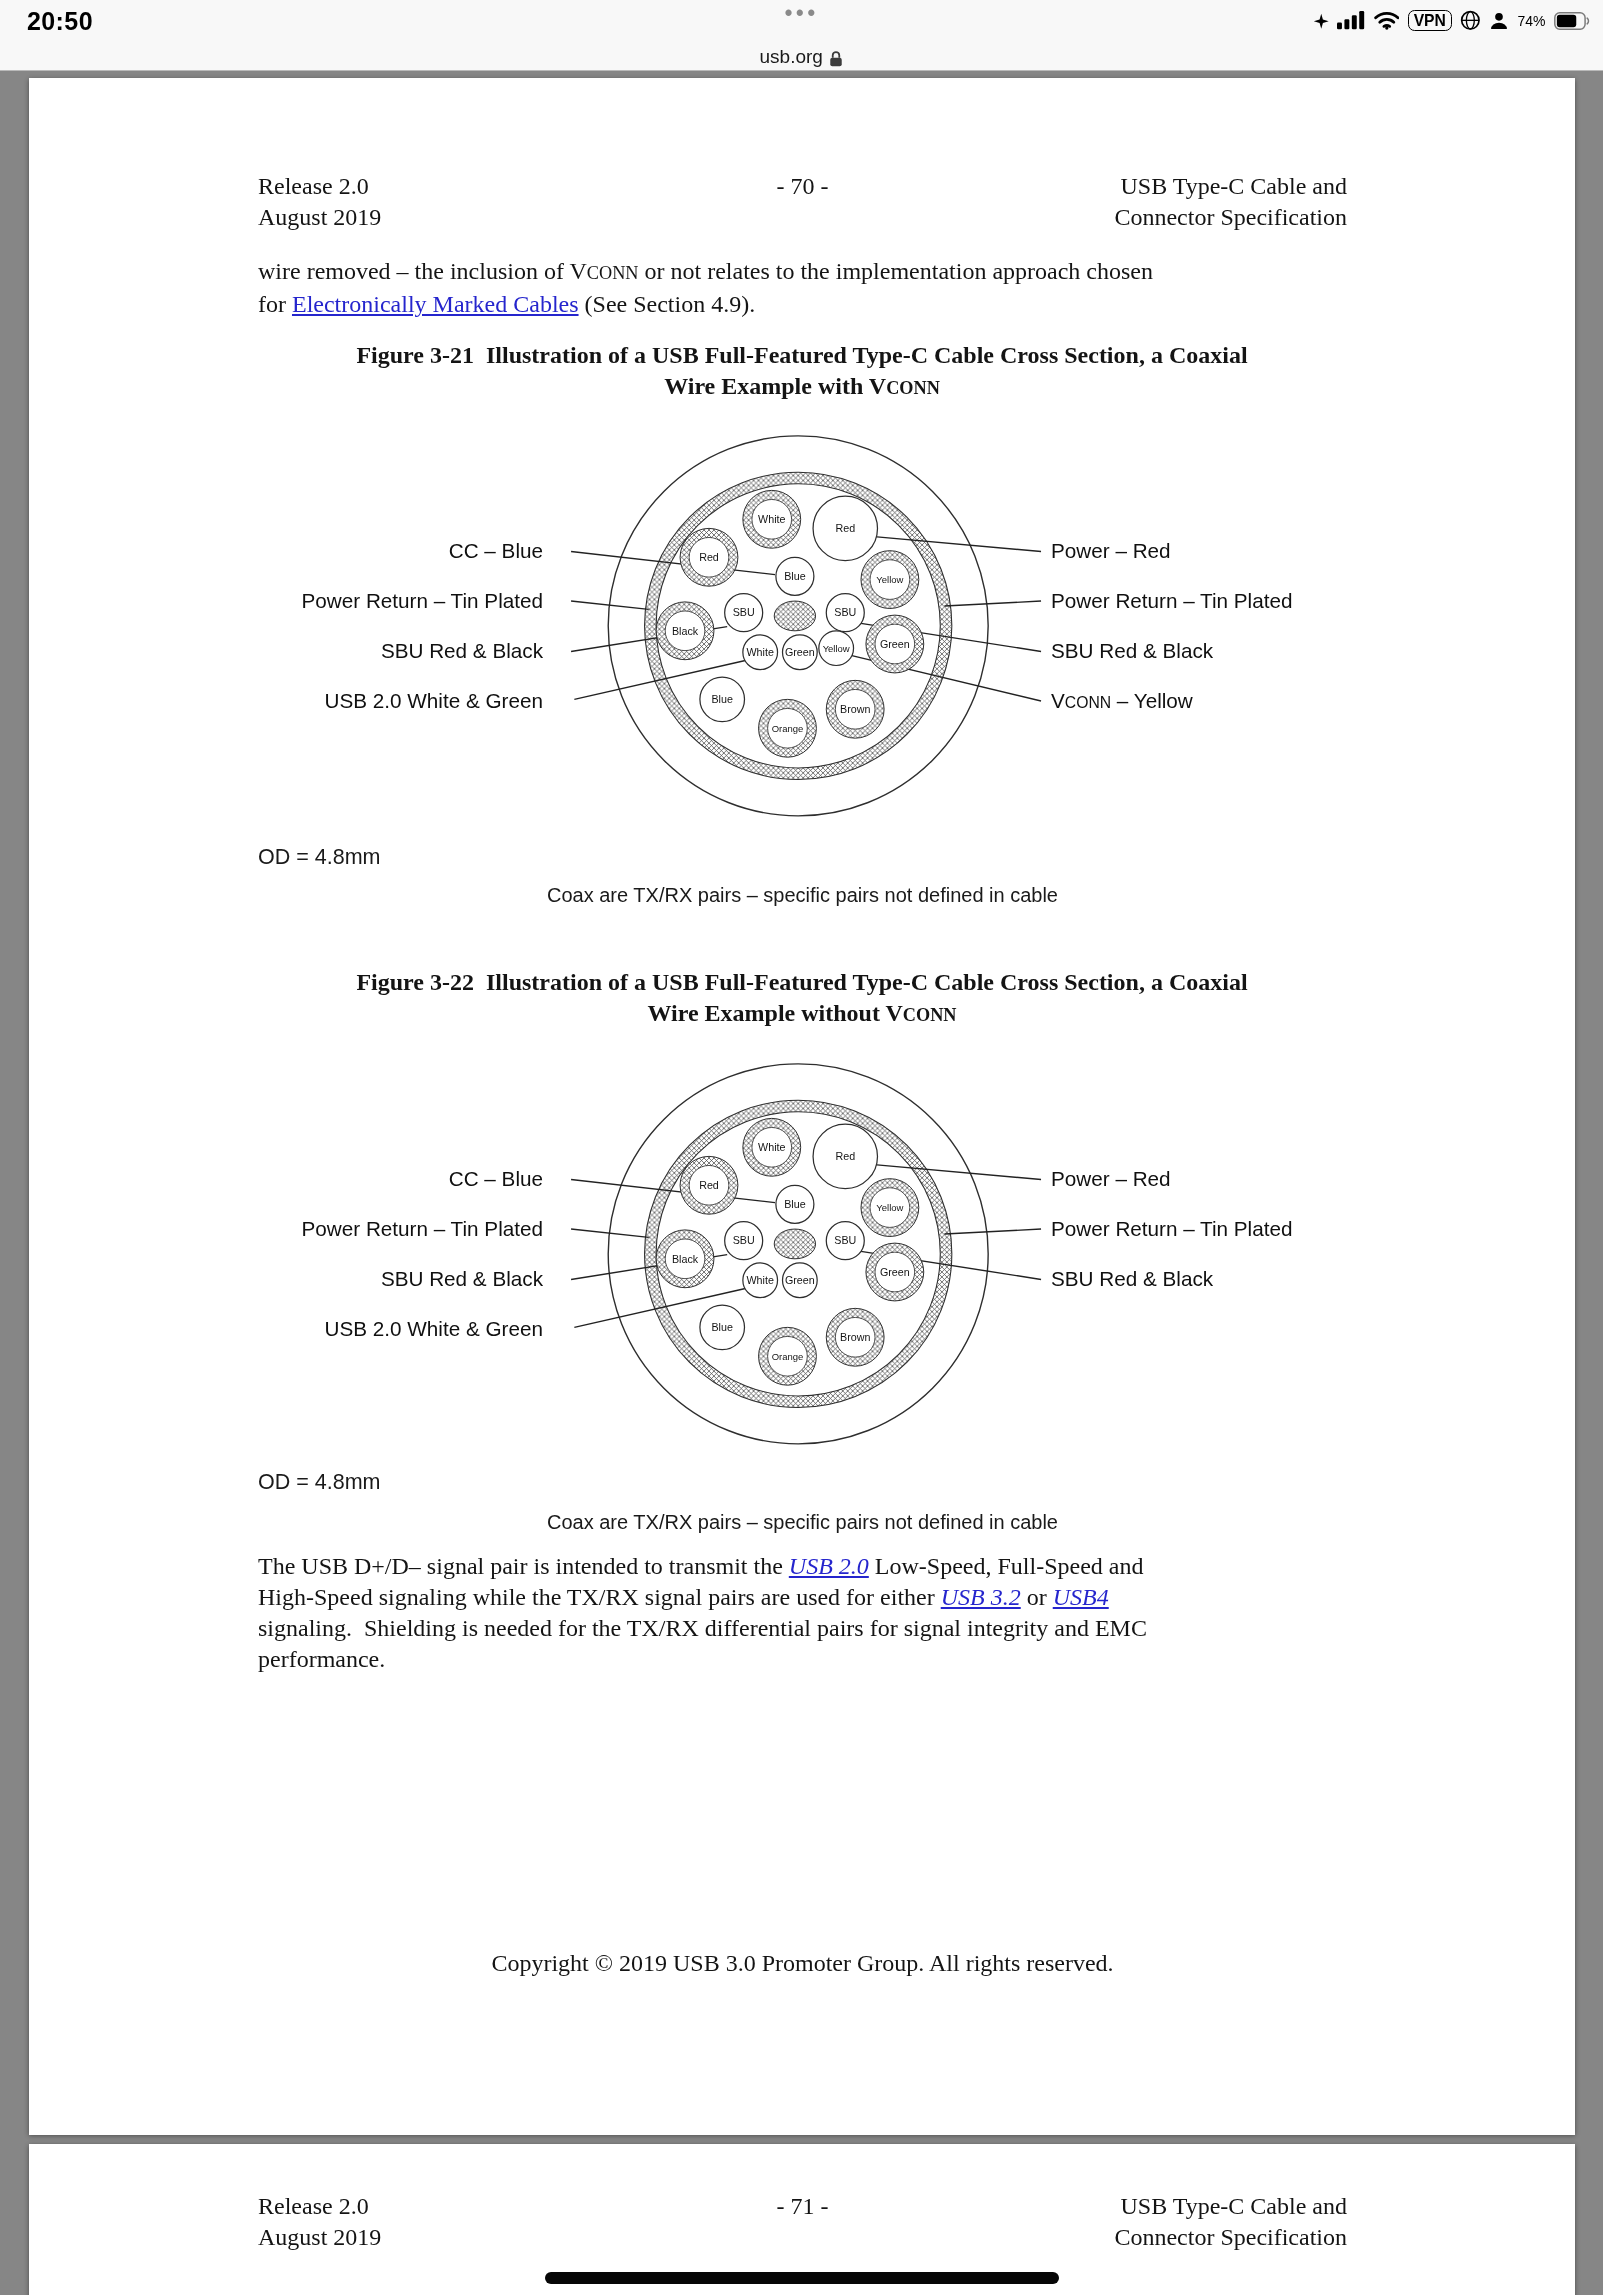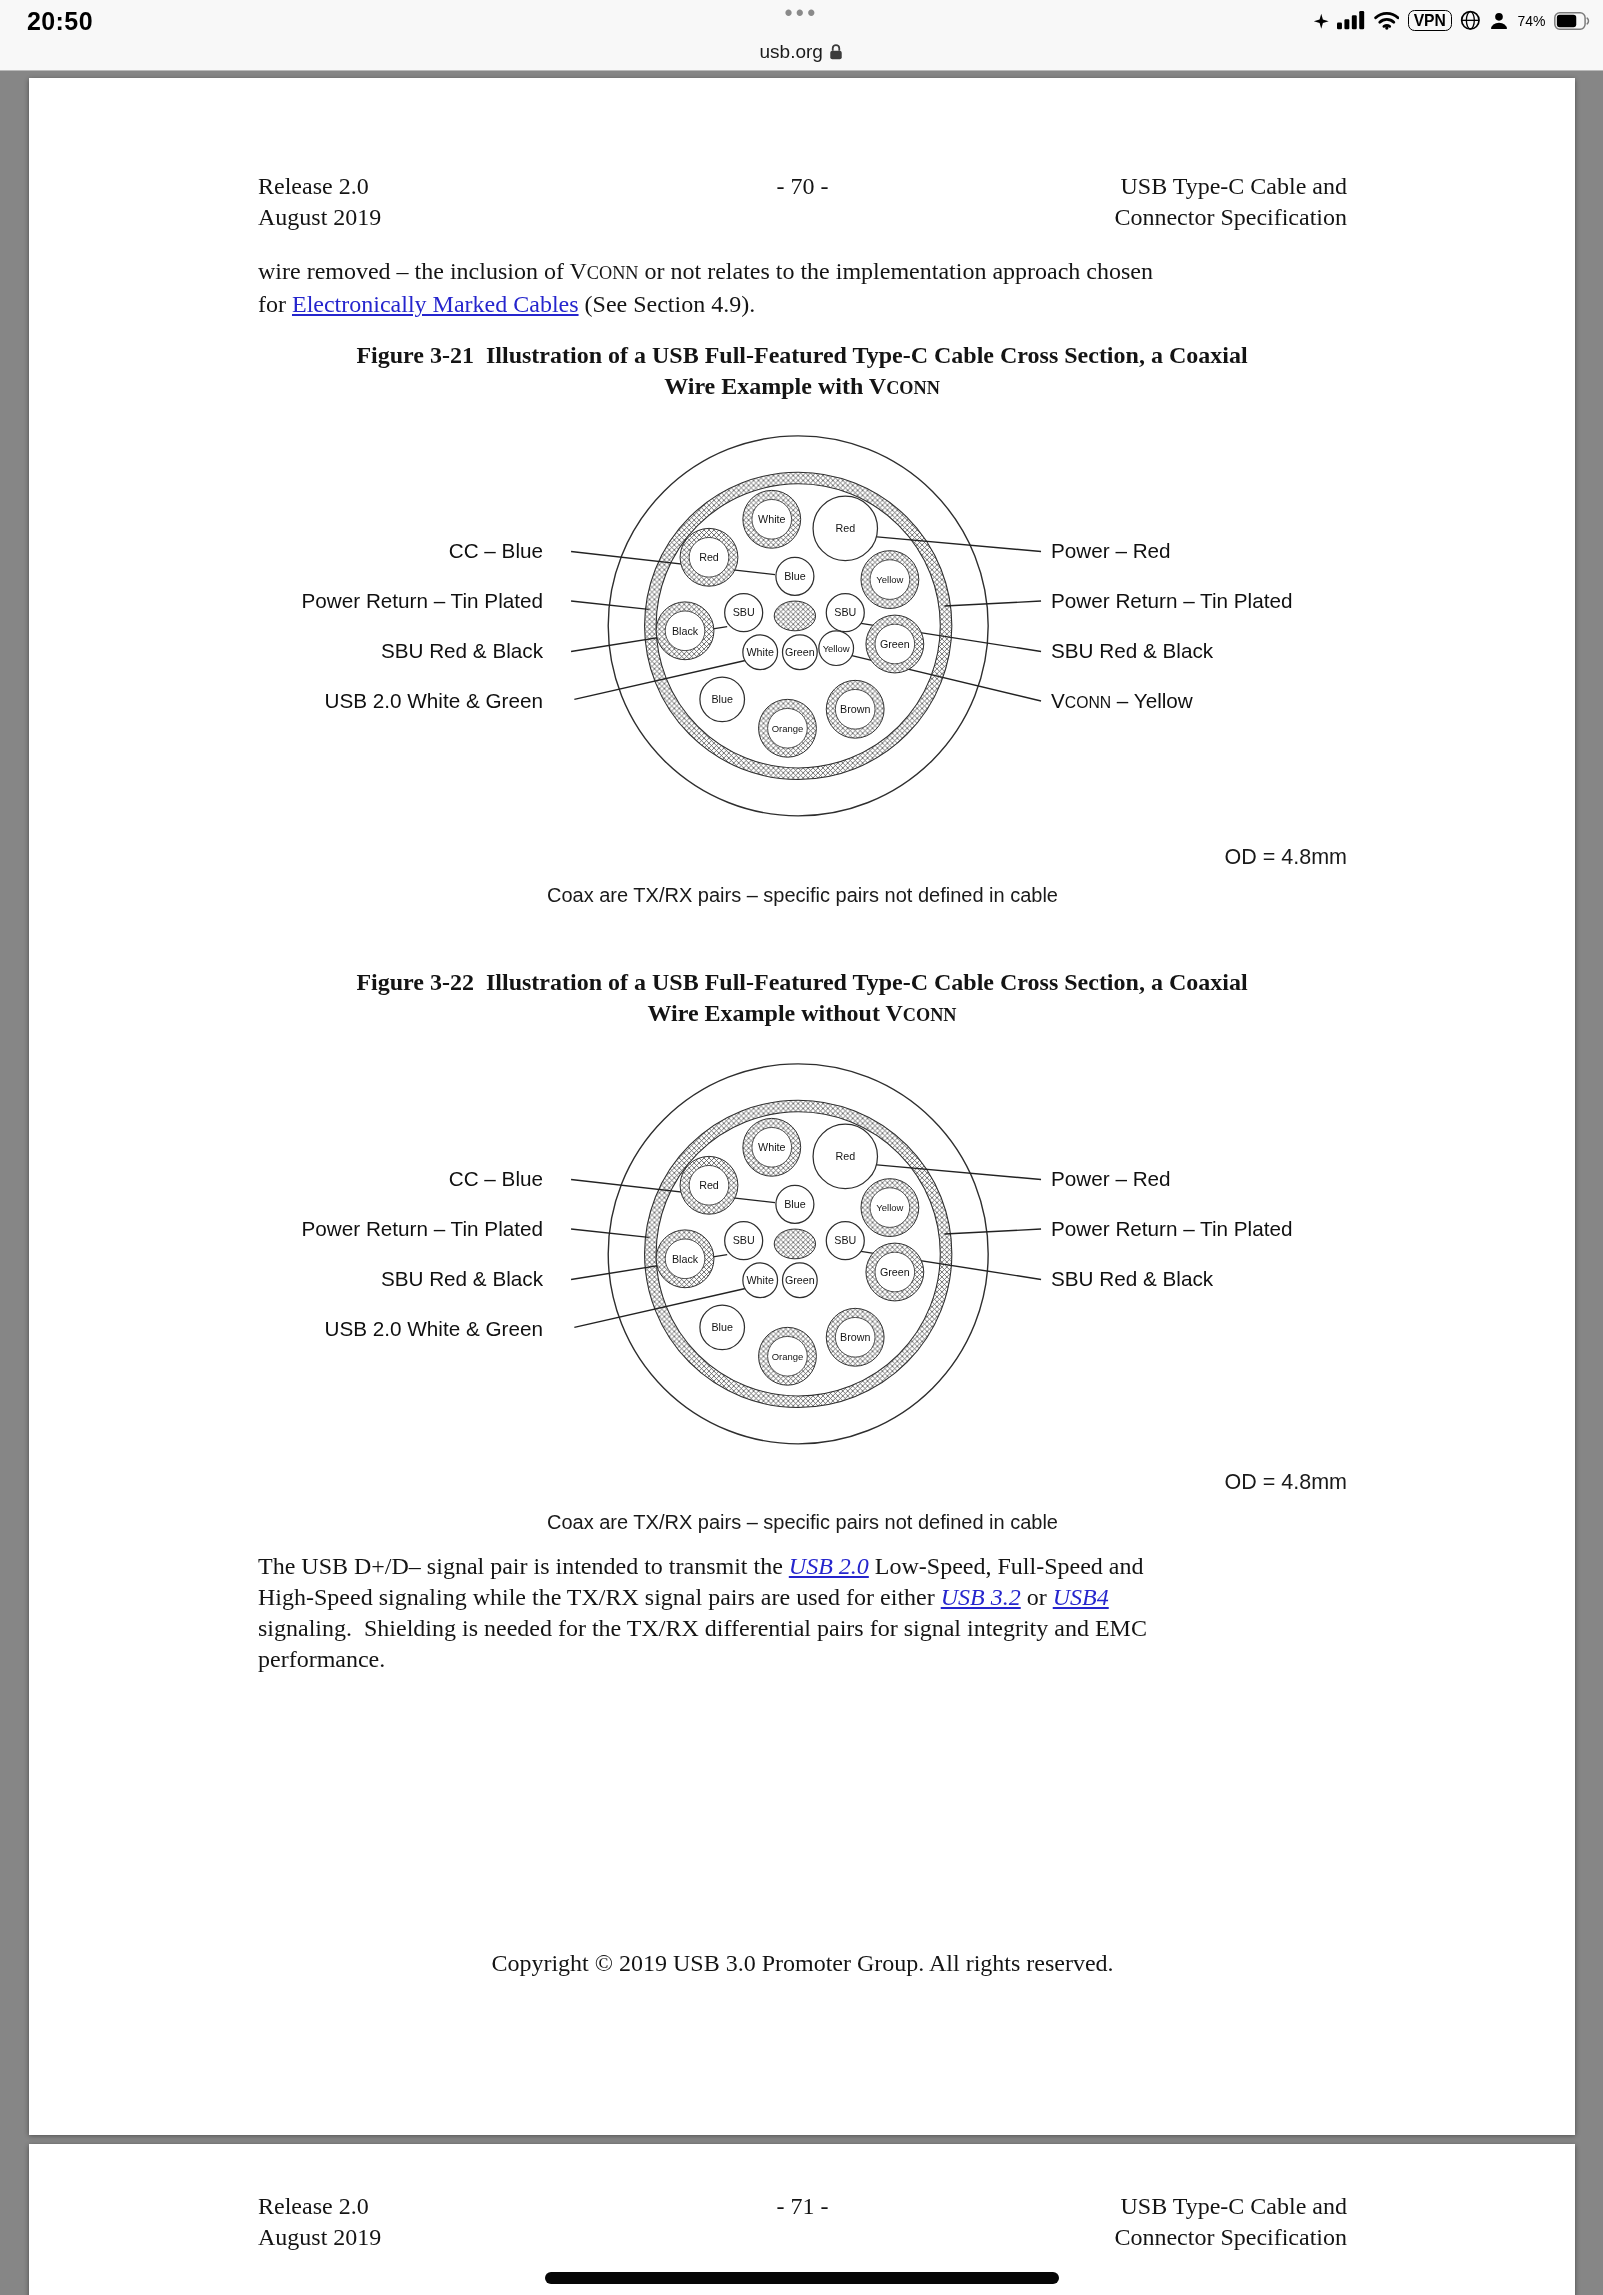--- a/index.html
+++ b/index.html
@@ -5,35 +5,35 @@
   html,body{margin:0;padding:0}
   body{width:1603px;height:2295px;position:relative;background:#868686;font-family:"Liberation Sans",sans-serif}
   .screen{position:absolute;top:0;left:0;width:1603px;height:2295px;overflow:hidden;background:#404040}
   
   .chrome{position:absolute;top:0;left:0;width:100%;height:71px;background:#f8f8f8;border-bottom:0.8px solid #b9b9b9;box-sizing:border-box;z-index:5}
   .status-time{position:absolute;left:27px;top:7.4px;font-size:25px;font-weight:bold;color:#000;letter-spacing:0.4px}
   .status-dots{position:absolute;left:50%;transform:translateX(-50%);top:0px;font-size:23px;color:#8a8a8a;letter-spacing:3.3px;cursor:pointer}
   .status-right{position:absolute;right:13.2px;top:8.3px;display:flex;align-items:center;gap:8.3px;height:25px}
   .vpn-pill{font-size:15.7px;font-weight:bold;color:#000;border:1.7px solid #000;border-radius:6.6px;padding:0 5px;line-height:19px;display:inline-block}
   .batt-text{font-size:14px;color:#000}
-  .urlbar{position:absolute;left:0;right:0;top:35px;height:33px;display:flex;align-items:center;justify-content:center;gap:6.6px;cursor:pointer}
+  .urlbar{position:absolute;left:0;right:0;top:35px;height:33px;display:flex;align-items:flex-end;justify-content:center;gap:6.6px;cursor:pointer}
   .url-text{font-size:19px;color:#1b1b1b}
   
   .viewer{position:absolute;top:71px;left:0;width:1603px;height:2224px;background:#868686}
   .pdfpage{position:absolute;left:29px;width:1546px;background:#fff;box-shadow:0 0.8px 5px rgba(0,0,0,.45)}
   .page70{top:7.4px;height:2057px}
   .page71{top:2073px;height:264px}
   
   .doc-header{position:absolute;left:229px;width:1089px;height:66px;font-family:"Liberation Serif",serif;font-size:24px;line-height:31px;color:#141414}
   .dh-left{position:absolute;left:0;top:0}
   .dh-center{position:absolute;left:0;width:100%;text-align:center;top:0}
   .dh-right{position:absolute;right:0;top:0;text-align:right}
   .paragraph{position:absolute;left:229px;width:1099px;margin:0;font-family:"Liberation Serif",serif;font-size:24px;line-height:31px;color:#141414}
   .figcap{position:absolute;left:165px;width:1216px;text-align:center;font-family:"Liberation Serif",serif;font-weight:bold;font-size:24px;line-height:31px;color:#141414}
-  .od-line{position:absolute;left:229px;width:1089px;text-align:right;font-size:21.5px;line-height:25px;color:#1a1a1a}
+  .od-line{position:absolute;left:229px;width:1089px;text-align:left;font-size:21.5px;line-height:25px;color:#1a1a1a}
   .note-line{position:absolute;left:229px;width:1089px;text-align:center;font-size:20px;line-height:25px;color:#1a1a1a}
   .copyright{position:absolute;left:229px;width:1089px;text-align:center;font-family:"Liberation Serif",serif;font-size:24px;color:#141414}
   .doclink{color:#2525cd;text-decoration:underline}
   .doclink.em{font-style:italic}
   .sc{text-transform:uppercase;font-size:0.76em}
   
   .diagram{position:absolute;left:219px;width:1107px;height:413px}
   .diagram svg{position:absolute;left:0;top:0}
   .callout{position:absolute;white-space:nowrap;font-size:20.7px;line-height:26.4px;color:#101010}
   .callout.left{text-align:right}

